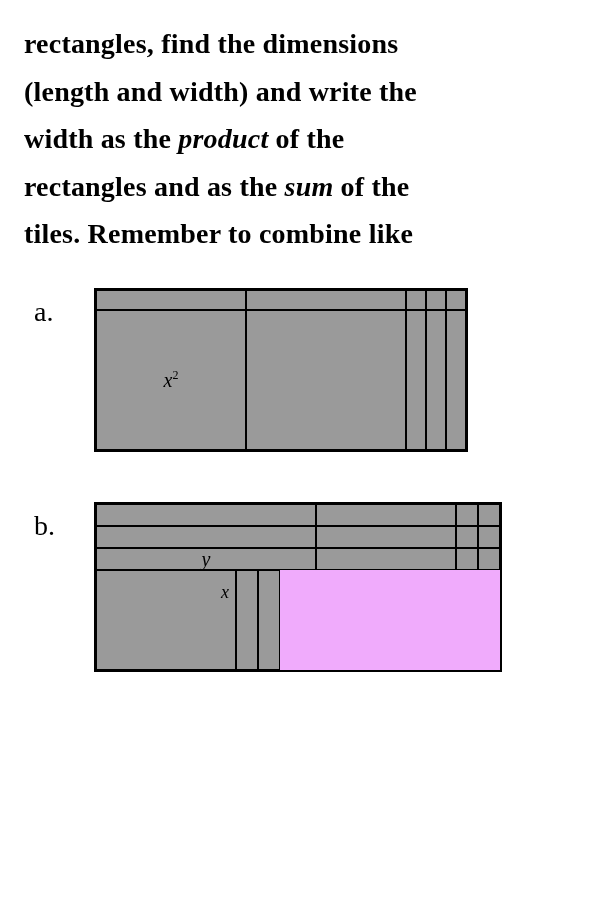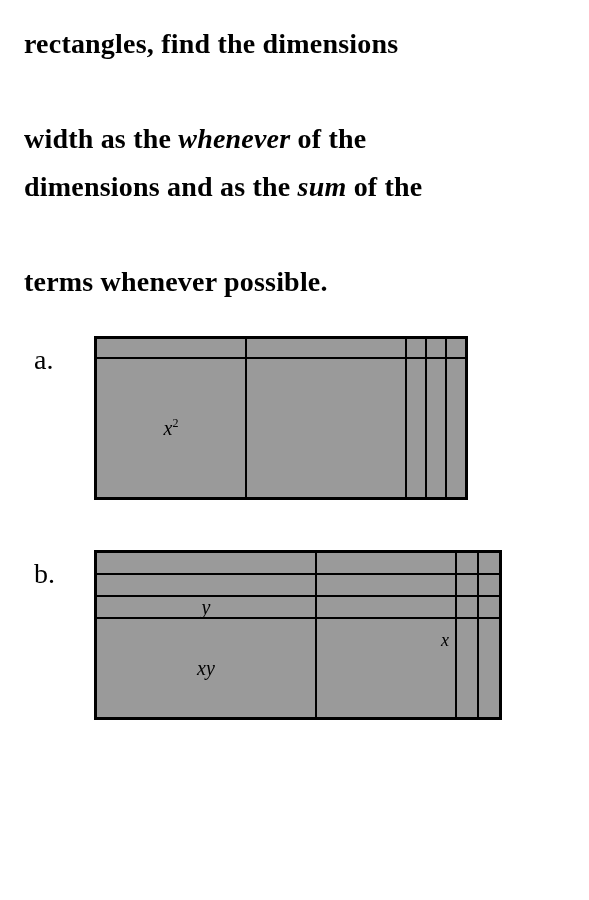--- a/index.html
+++ b/index.html
@@ -67,25 +67,24 @@
   .b-xw { width: 140px; }
   .b-uw { width: 22px; }
   .b-h1 { height: 22px; }
   .b-hx { height: 100px; }
 </style>
 </head>
 <body>
 
 <div class="instruction">
   <span>rectangles, find the dimensions</span><br>
-  <br>
-  <span>width as the </span><span class="italic">whenever</span><span> of the</span><br>
-  <span>dimensions and as the </span><span class="italic">sum</span><span> of the</span><br>
-  <br>
-  <span>terms whenever possible.</span>
+  <span>(length and width) and write the</span><br>
+  <span>width as the </span><span class="italic">product</span><span> of the</span><br>
+  <span>rectangles and as the </span><span class="italic">sum</span><span> of the</span><br>
+  <span>tiles.  Remember to combine like</span><br>
 </div>
 
 <div class="problems">
 
   <div class="problem">
     <div class="plabel">a.</div>
     <div class="tilewrap">
       <div class="tilebox">
         <div class="tilerow">
           <div class="cell a-xw a-h1"></div>
@@ -125,23 +124,20 @@
         </div>
         <div class="tilerow">
           <div class="cell b-yw b-h1">
             <span class="cell-label">y</span>
           </div>
           <div class="cell b-xw b-h1"></div>
           <div class="cell b-uw b-h1"></div>
           <div class="cell b-uw b-h1"></div>
         </div>
         <div class="tilerow">
-          <div class="cell b-yw b-hx">
-            <span class="cell-label">xy</span>
-          </div>
           <div class="cell b-xw b-hx">
             <span class="cell-label" style="align-self:flex-start; margin-top:6px; margin-left:auto; margin-right:6px; font-size:18px;">x</span>
           </div>
           <div class="cell b-uw b-hx"></div>
           <div class="cell b-uw b-hx"></div>
         </div>
       </div>
     </div>
   </div>
 

